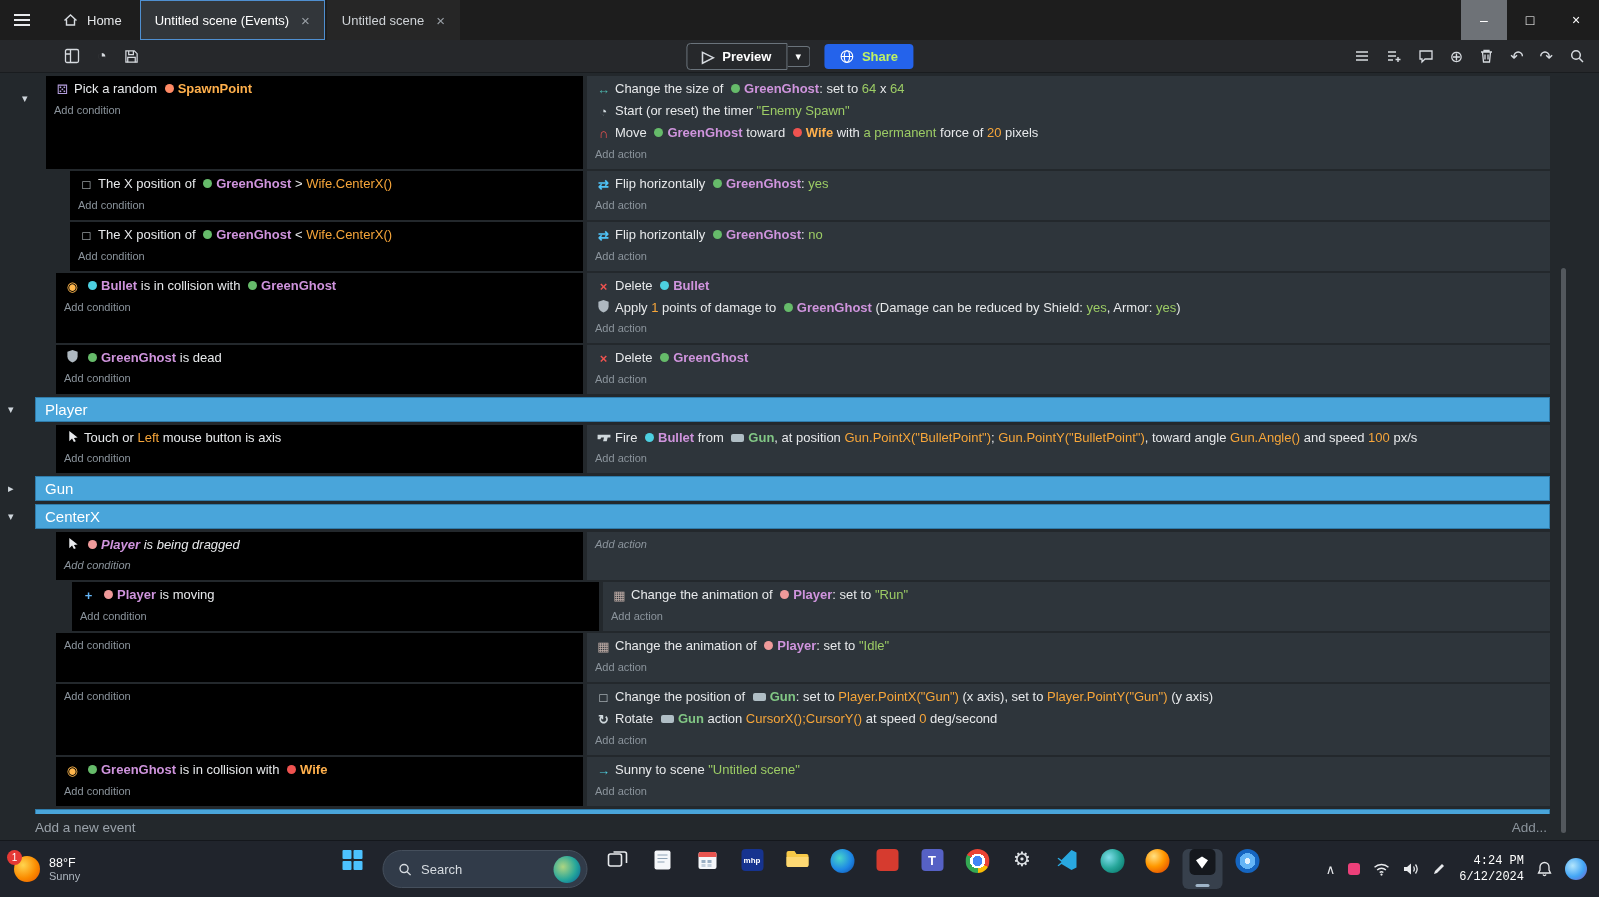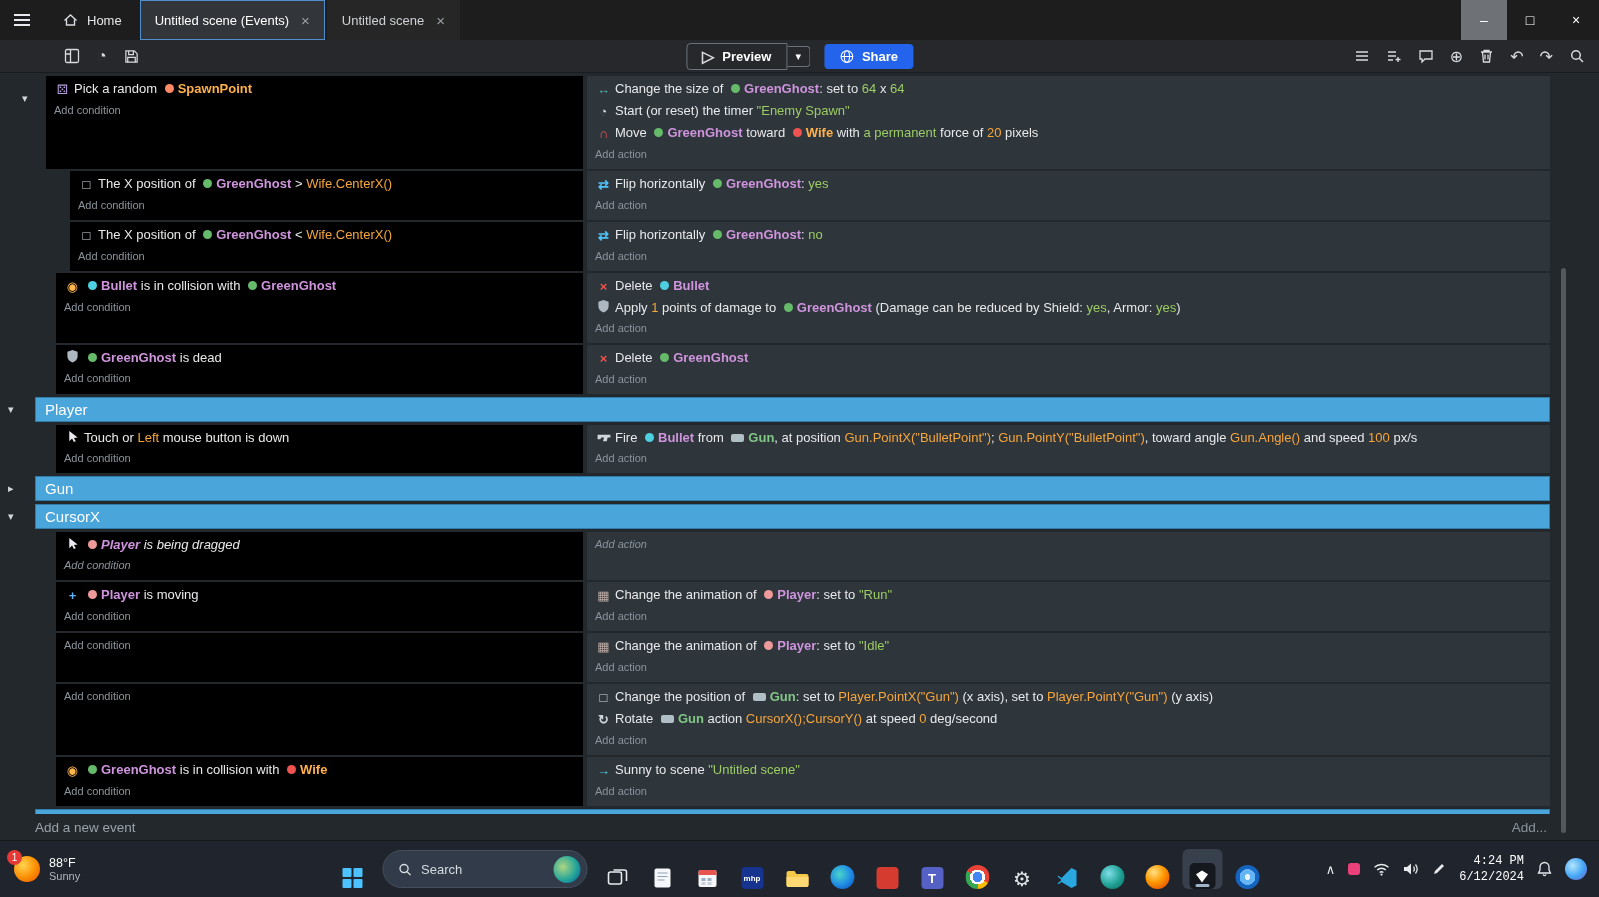--- a/index.html
+++ b/index.html
@@ -19,21 +19,21 @@
   .win-btn{width:46px;display:flex;align-items:center;justify-content:center;color:#fff;font-size:14px;cursor:pointer;}
   .win-btn.min{background:#6e7277;}
 
   
   .toolbar{height:33px;background:#26282b;display:flex;align-items:center;position:relative;border-bottom:1px solid #191c1f;}
   .tb-left{display:flex;gap:17px;margin-left:64px;align-items:center;}
   .tb-ic{display:flex;align-items:center;color:#d7dbe0;cursor:pointer;}
   .tb-center{position:absolute;left:50%;transform:translateX(-50%);display:flex;align-items:center;}
   .preview-btn{display:flex;align-items:center;gap:8px;border:1px solid #6a737b;border-radius:4px 0 0 4px;padding:3px 15px;color:#fff;font-weight:bold;font-size:13px;cursor:pointer;}
   .preview-caret{border:1px solid #6a737b;border-left:none;border-radius:0 4px 4px 0;padding:3px 8px;color:#fff;cursor:pointer;font-size:11px;}
-  .share-btn{display:flex;align-items:center;gap:8px;background:#2463eb;border-radius:4px;padding:5px 15px;color:#ffffff;font-weight:bold;font-size:13px;margin-left:14px;cursor:pointer;}
+  .share-btn{display:flex;align-items:center;gap:8px;background:#2463eb;border-radius:4px;padding:5px 15px;color:#bef264;font-weight:bold;font-size:13px;margin-left:14px;cursor:pointer;}
   .tb-right{margin-left:auto;display:flex;gap:16px;align-items:center;margin-right:14px;}
   .glyph-ic{font-size:16px;color:#d7dbe0;}
 
   
   .events-wrap{height:767px;background:#23282c;position:relative;display:flex;flex-direction:column;overflow:hidden;}
   .events-sheet{flex:1;padding-top:3px;overflow:hidden;}
   .ev-row{display:flex;align-items:stretch;margin-bottom:2px;margin-right:49px;position:relative;}
   .cond-cell{background:#000000;padding:2px 8px 4px;flex:none;overflow:hidden;}
   .act-cell{background:#2e353b;padding:2px 8px 4px;flex:1;margin-left:4px;overflow:hidden;}
   .line{font-size:13px;line-height:21px;white-space:nowrap;color:#e7e9eb;cursor:pointer;}
@@ -55,21 +55,21 @@
   .dot.rect{width:13px;height:8px;border-radius:2px;}
 
   
   .taskbar{height:57px;background:#20242c;display:flex;align-items:center;position:relative;border-top:1px solid #14171c;}
   .weather{display:flex;align-items:center;gap:9px;padding-left:14px;cursor:pointer;}
   .w-icon{width:26px;height:26px;border-radius:50%;background:radial-gradient(circle at 35% 35%,#ffd54f,#fb8c00 55%,#e65100);position:relative;}
   .w-badge{position:absolute;top:-6px;left:-7px;width:15px;height:15px;border-radius:50%;background:#e53935;color:#fff;font-size:10px;display:flex;align-items:center;justify-content:center;}
   .w-temp{font-size:12.5px;color:#fff;}
   .w-desc{font-size:11px;color:#aeb6bf;}
   .tb-center-apps{position:absolute;left:50%;transform:translateX(-50%);display:flex;align-items:center;gap:5px;}
-  .tb-app{width:40px;height:40px;border-radius:6px;display:flex;align-items:flex-end;justify-content:center;position:relative;cursor:pointer;}
+  .tb-app{width:40px;height:40px;border-radius:6px;display:flex;align-items:flex-start;justify-content:center;position:relative;cursor:pointer;}
   .tb-app.active{background:#37404c;}
   .tb-app.active::after{content:"";position:absolute;bottom:2px;left:50%;transform:translateX(-50%);width:14px;height:3px;border-radius:2px;background:#9fb4c7;}
   .search-pill{height:38px;width:205px;border-radius:19px;background:#313b49;border:1px solid #454f5c;display:flex;align-items:center;gap:9px;padding:0 6px 0 14px;margin:0 5px;cursor:pointer;}
   .search-label{color:#d6dbe0;font-size:13px;flex:1;}
   .search-thumb{width:27px;height:27px;border-radius:50%;background:radial-gradient(circle at 35% 40%,#aed581,#26a69a 55%,#01579b);}
   .app-circ{width:24px;height:24px;border-radius:50%;}
   .app-edge{background:radial-gradient(circle at 38% 38%,#49d6c9,#1e88e5 55%,#0d47a1);}
   .app-chrome{background:radial-gradient(circle,#4285f4 0 5px,#fff 5px 7.5px,rgba(0,0,0,0) 7.5px),conic-gradient(#ea4335 0deg 120deg,#fbbc05 120deg 180deg,#34a853 180deg 300deg,#ea4335 300deg);}
   .app-firefox{background:radial-gradient(circle at 35% 30%,#ffe082,#ff9800 45%,#e65100 85%);}
   .app-edgedev{background:radial-gradient(circle at 35% 35%,#80deea,#26a69a 50%,#00695c);}
@@ -269,54 +269,54 @@
       <div class="group-row">
         <span class="garrow">▾</span>
         <span>Player</span>
       </div>
       <div class="ev-row" style="margin-left: 56px;">
         <div class="cond-cell" style="width: 527px;">
           <div class="line"><span class="ic">
               <svg width="12" height="13" viewBox="0 0 12 14">
                 <path d="M2 1v11l3-2.8L7 13l2-.9-2-3.6L11 8z" fill="#e8eaed"></path>
               </svg>
-            </span><span>Touch or </span><span class="c-n">Left</span><span> mouse button is down</span></div>
+            </span><span>Touch or </span><span class="c-n">Left</span><span> mouse button is axis</span></div>
           <div class="add-link">Add condition</div>
         </div>
         <div class="act-cell">
           <div class="line"><span class="ic">
               <svg width="16" height="11" viewBox="0 0 16 12">
                 <path d="M1 3h14v3h-3l-1 4H7l1-4H5L4 8H1z" fill="#cfd8dc"></path>
               </svg>
             </span><span>Fire </span><span class="dot" style="background: rgb(77, 208, 225);"></span><span class="c-o">Bullet</span><span> from </span><span class="dot rect" style="background: rgb(176, 190, 197);"></span><span class="c-g">Gun</span><span>, at position </span><span class="c-n">Gun.PointX("BulletPoint")</span><span>; </span><span class="c-n">Gun.PointY("BulletPoint")</span><span>, toward angle </span><span class="c-n">Gun.Angle()</span><span> and speed </span><span class="c-n">100</span><span> px/s</span></div>
           <div class="add-link">Add action</div>
         </div>
       </div>
       <div class="group-row">
         <span class="garrow">▸</span>
         <span>Gun</span>
       </div>
       <div class="group-row">
         <span class="garrow">▾</span>
-        <span>CursorX</span>
+        <span>CenterX</span>
       </div>
       <div class="ev-row" style="margin-left: 56px; font-style: italic;">
         <div class="cond-cell" style="width: 527px;">
           <div class="line"><span class="ic">
               <svg width="12" height="13" viewBox="0 0 12 14">
                 <path d="M2 1v11l3-2.8L7 13l2-.9-2-3.6L11 8z" fill="#e8eaed"></path>
               </svg>
             </span><span class="dot" style="background: rgb(239, 154, 154);"></span><span class="c-o">Player</span><span> is being dragged</span></div>
           <div class="add-link">Add condition</div>
         </div>
         <div class="act-cell">
           <div class="add-link">Add action</div>
         </div>
       </div>
-      <div class="ev-row" style="margin-left: 56px;">
+      <div class="ev-row" style="margin-left: 72px;">
         <div class="cond-cell" style="width: 527px;">
           <div class="line"><span class="ic" style="color: rgb(100, 181, 246); font-weight: bold;">+</span><span class="dot" style="background: rgb(239, 154, 154);"></span><span class="c-o">Player</span><span> is moving</span></div>
           <div class="add-link">Add condition</div>
         </div>
         <div class="act-cell">
           <div class="line"><span class="ic" style="color: rgb(188, 170, 164);">▦</span><span>Change the animation of </span><span class="dot" style="background: rgb(239, 154, 154);"></span><span class="c-o">Player</span><span>: set to </span><span class="c-s">"Run"</span></div>
           <div class="add-link">Add action</div>
         </div>
       </div>
       <div class="ev-row" style="margin-left: 56px;">

